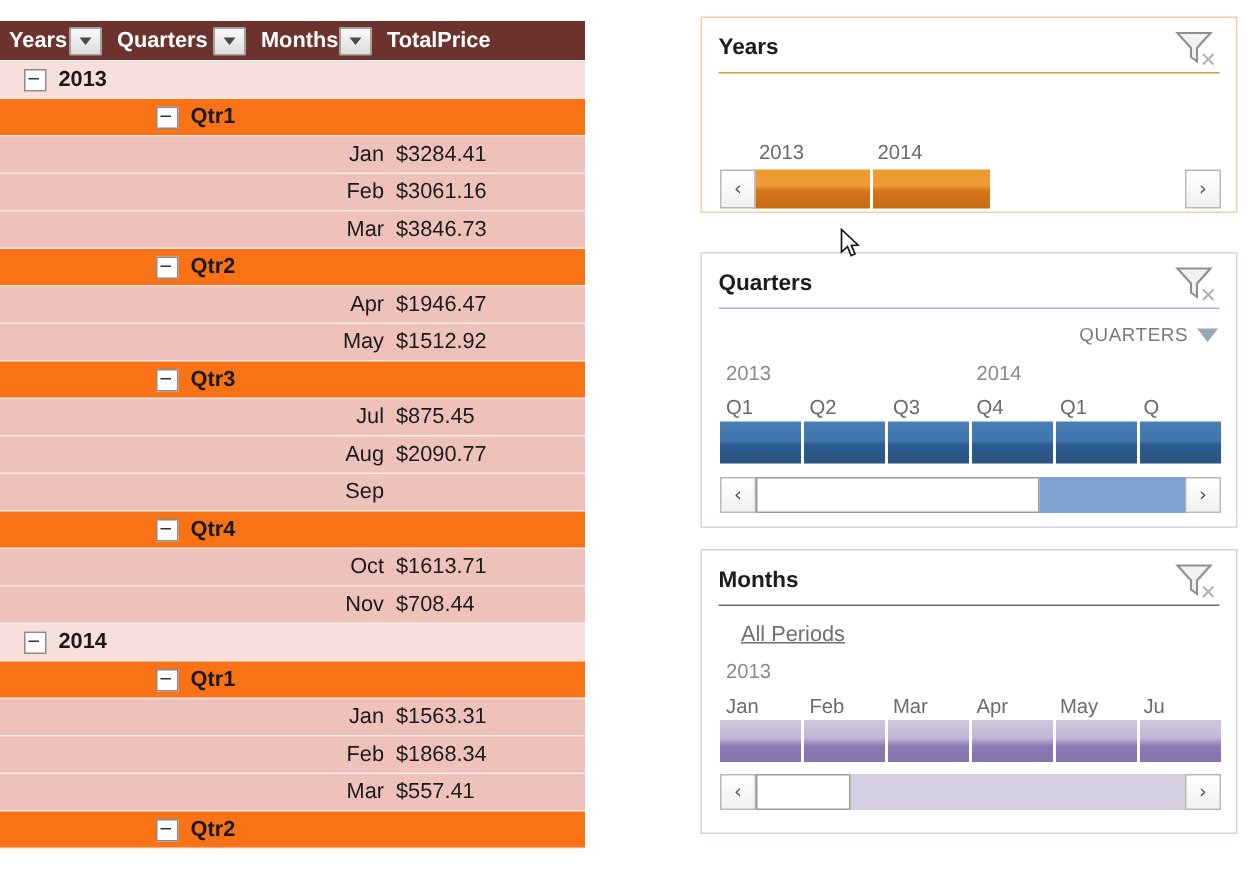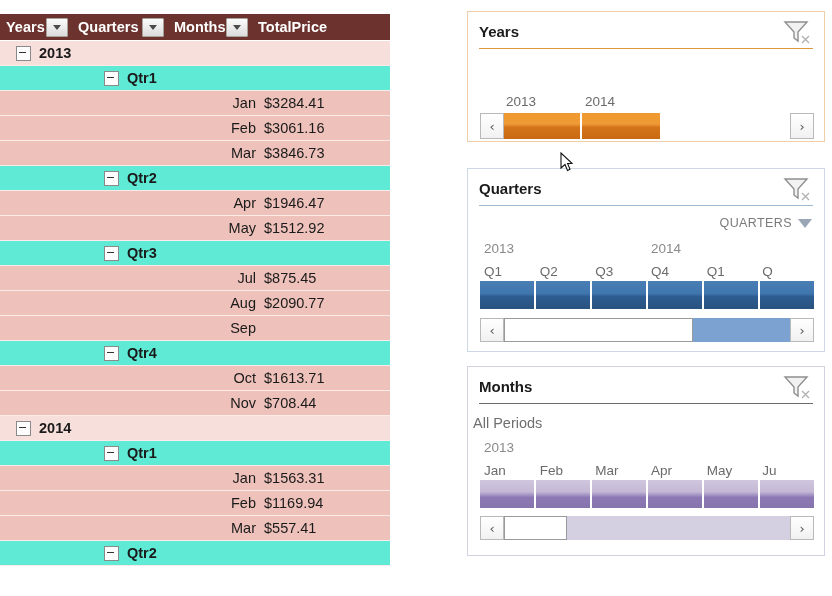--- a/index.html
+++ b/index.html
@@ -70,21 +70,21 @@
   .pv-row {
     display: flex;
     height: 25px;
     align-items: center;
     border-bottom: 1px solid #fbeae7;
     box-sizing: border-box;
     font-size: 14.5px;
     color: #1a1a1a;
   }
   .pv-row.year    { background: #f7dfdb; }
-  .pv-row.quarter { background: #5eead4; }
+  .pv-row.quarter { background: #f97316; }
   .pv-row.month   { background: #eec2bb; }
 
   .pv-c-years {
     width: 72px;
     display: flex;
     align-items: center;
     padding-left: 16px;
     box-sizing: border-box;
   }
   .pv-c-quarters {
@@ -415,21 +415,21 @@
         <div class="pv-row month">
           <div class="pv-c-years"></div>
           <div class="pv-c-quarters"></div>
           <div class="pv-c-months">Jan</div>
           <div class="pv-c-total">$1563.31</div>
         </div>
         <div class="pv-row month">
           <div class="pv-c-years"></div>
           <div class="pv-c-quarters"></div>
           <div class="pv-c-months">Feb</div>
-          <div class="pv-c-total">$1169.94</div>
+          <div class="pv-c-total">$1868.34</div>
         </div>
         <div class="pv-row month">
           <div class="pv-c-years"></div>
           <div class="pv-c-quarters"></div>
           <div class="pv-c-months">Mar</div>
           <div class="pv-c-total">$557.41</div>
         </div>
         <div class="pv-row quarter">
           <div class="pv-c-years"></div>
           <div class="pv-c-quarters">
@@ -517,21 +517,21 @@
     <div class="sl-title-row">
       <div class="sl-title">Months</div>
       <div class="sl-filter-icon">
         <svg width="30" height="26" viewBox="0 0 30 26">
           <polygon points="3,3 25,3 16,13 16,22 12,19 12,13" fill="#f2f2f2" stroke="#8f8f8f" stroke-width="1.4"></polygon>
           <path d="M20 17 L27 24 M27 17 L20 24" stroke="#b0b0b0" stroke-width="1.3" fill="none"></path>
         </svg>
       </div>
       <div class="sl-rule"></div>
     </div>
-    <div class="sl-period" style="left:5px; top:48px;">All Periods</div>
+    <div class="sl-period" style="left:26px; top:48px;text-decoration:underline;">All Periods</div>
     <div id="months-years">
         <div class="sl-yearlabel" style="left: 16px; top: 73px;">2013</div>
       </div>
     <div id="months-ticks">
         <div class="sl-ticklabel" style="left: 16px; top: 96px;">Jan</div>
         <div class="sl-ticklabel" style="left: 71.6667px; top: 96px;">Feb</div>
         <div class="sl-ticklabel" style="left: 127.333px; top: 96px;">Mar</div>
         <div class="sl-ticklabel" style="left: 183px; top: 96px;">Apr</div>
         <div class="sl-ticklabel" style="left: 238.667px; top: 96px;">May</div>
         <div class="sl-ticklabel" style="left: 294.333px; top: 96px;">Ju</div>

